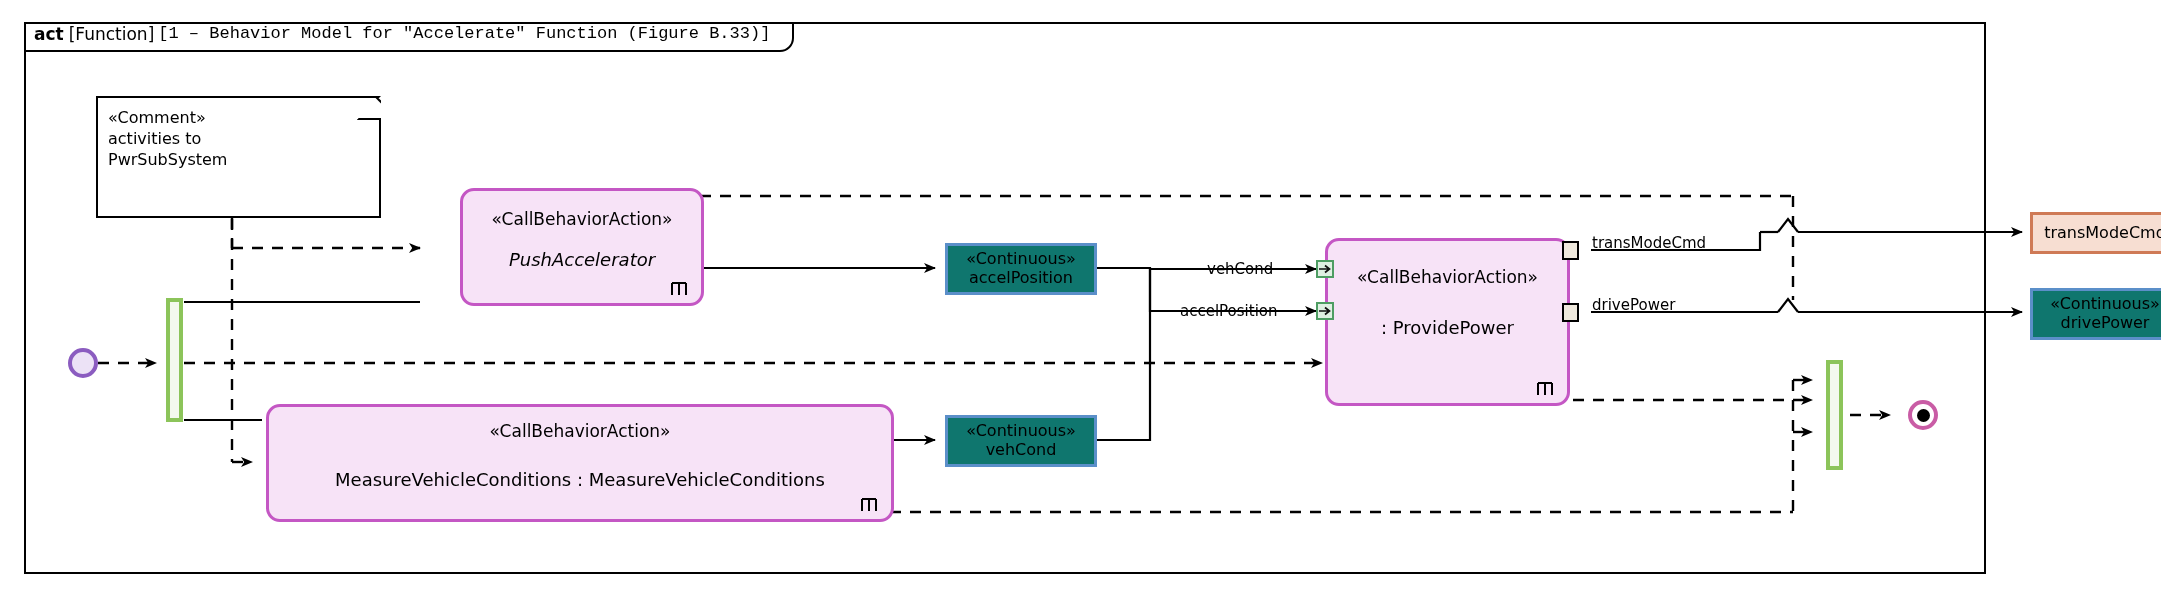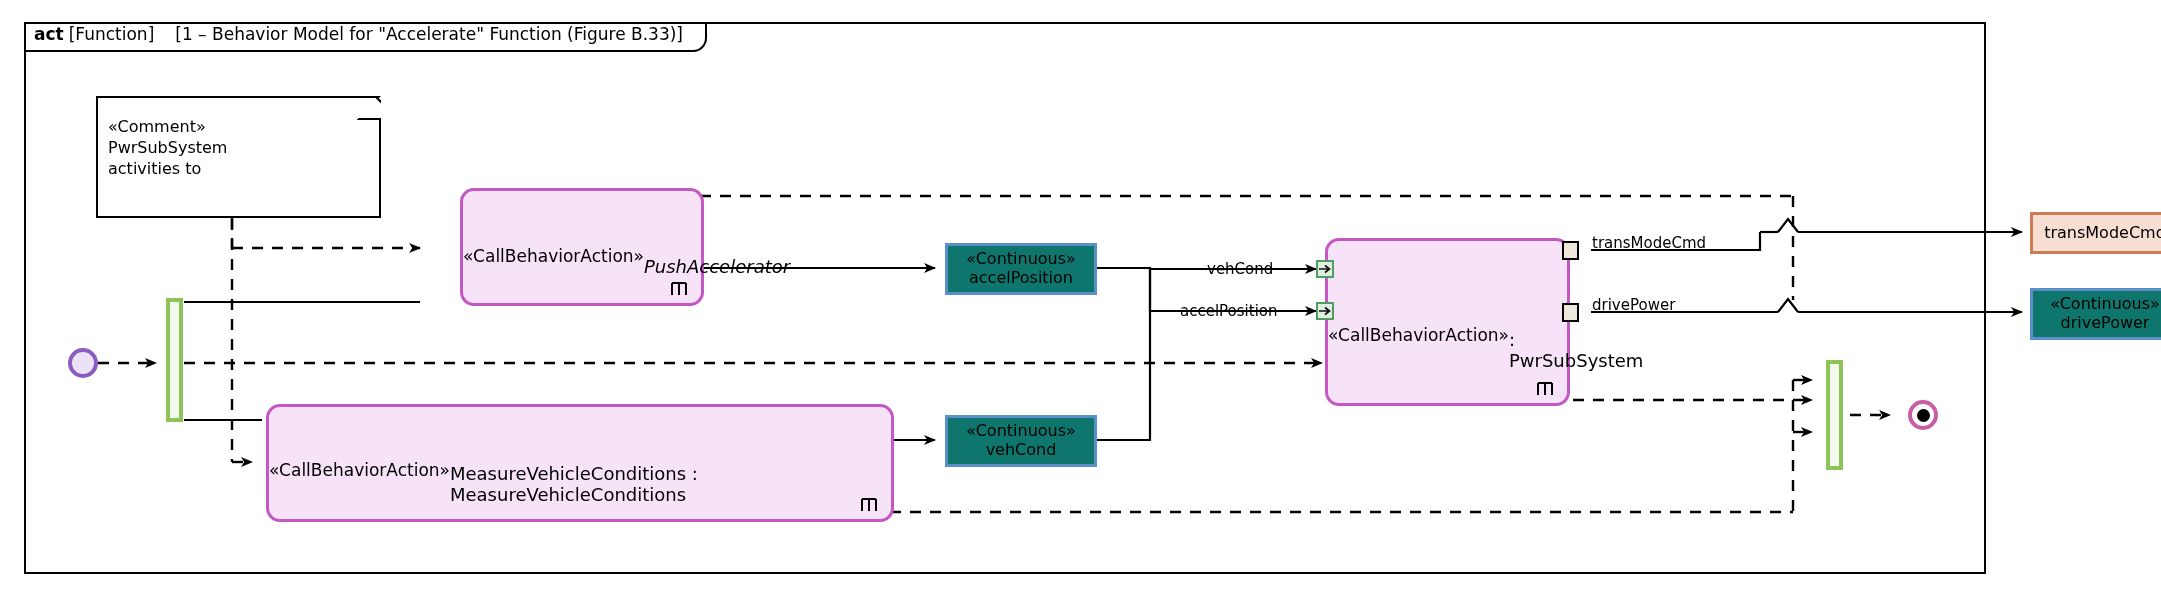--- a/index.html
+++ b/index.html
@@ -12,47 +12,47 @@
     border:2px solid #000;background:#fff;box-sizing:border-box;
   }
   .frame-tab{
     position:absolute;left:24px;top:22px;height:30px;
     border:2px solid #000;background:#fff;box-sizing:border-box;
     padding:0 22px 0 8px;display:flex;
     border-bottom-right-radius:14px;white-space:nowrap;z-index:6;
   }
   .frame-tab .kw{font-weight:bold;font-size:17px;color:#000;}
   .frame-tab .ttl{font-size:17px;color:#000;margin-left:5px;}
-  .frame-tab .ttl2{font-size:17px;color:#000;margin-left:21px;}
+  .frame-tab .ttl2{font-size:17px;color:#000;margin-left:4px;font-family:Liberation Mono, monospace;}
 
   
   .note{
     position:absolute;background:#fff;border:2px solid #000;box-sizing:border-box;
-    padding:19px 10px 6px 10px;font-size:16px;line-height:1.30;color:#000;
+    padding:10px 10px 6px 10px;font-size:16px;line-height:1.30;color:#000;
   }
   .note .fold{
     position:absolute;right:-2px;top:-2px;width:22px;height:22px;
     background:#fff;border-left:2px solid #000;border-bottom:2px solid #000;
     transform-origin:top right;
     clip-path:polygon(100% 0,100% 100%,0 100%);
   }
   .note .foldline{
     position:absolute;right:-2px;top:-2px;width:24px;height:24px;
     overflow:hidden;pointer-events:none;
   }
   .note .foldline:after{
     content:"";position:absolute;right:-6px;top:-6px;width:34px;height:2px;
     background:#000;transform:rotate(45deg);transform-origin:center;
   }
 
   
   .action{
     position:absolute;box-sizing:border-box;
     background:#f7e3f7;border:3px solid #c457c4;border-radius:14px;
-    display:flex;align-items:center;
+    display:flex;flex-direction:column;align-items:center;
     color:#000;
   }
   .action .stereo{font-size:17px;}
   .action .nm{font-size:18px;}
   .rake{position:absolute;right:12px;bottom:6px;width:20px;height:16px;}
 
   
   .objnode{
     position:absolute;box-sizing:border-box;
     background:#0f766e;border:3px solid #5b8fc9;
@@ -161,22 +161,22 @@
     <path class="dash" d="M1850,415 L1890,415" marker-end="url(#arrow)"></path>
 
     <path class="dash" d="M1793,380 L1812,380" marker-end="url(#arrow)"></path>
     <path class="dash" d="M1793,432 L1812,432" marker-end="url(#arrow)"></path>
   </svg>
 
   <div class="note" style="left:96px;top:96px;width:285px;height:122px;">
     <div class="fold"></div>
     <div class="foldline"></div>
     <div>«Comment»</div>
+    <div>activities to</div>
     <div>PwrSubSystem</div>
-    <div>activities to</div>
   </div>
 
   <div class="initial" style="left:68px;top:348px;"></div>
 
   <div class="fork" style="left:166px;top:298px;width:17px;height:124px;"></div>
 
   <div class="fork" style="left:1826px;top:360px;width:17px;height:110px;"></div>
 
   <div class="final" style="left:1908px;top:400px;">
       <i></i>
@@ -193,21 +193,21 @@
   <div class="action" style="left:266px;top:404px;width:628px;height:118px;padding-top:14px;">
     <div class="stereo">«CallBehaviorAction»</div>
     <div class="nm" style="margin-top:28px;">MeasureVehicleConditions : MeasureVehicleConditions</div>
     <svg class="rake" viewBox="0 0 20 16">
       <path d="M3,2 L17,2 M10,2 L10,14 M3,2 L3,14 M17,2 L17,14" stroke="#000" stroke-width="2" fill="none"></path>
     </svg>
   </div>
 
   <div class="action" style="left:1325px;top:238px;width:245px;height:168px;padding-top:26px;">
     <div class="stereo">«CallBehaviorAction»</div>
-    <div class="nm" style="margin-top:30px;">: PwrSubSystem</div>
+    <div class="nm" style="margin-top:30px;">: ProvidePower</div>
     <svg class="rake" viewBox="0 0 20 16">
       <path d="M3,2 L17,2 M10,2 L10,14 M3,2 L3,14 M17,2 L17,14" stroke="#000" stroke-width="2" fill="none"></path>
     </svg>
   </div>
 
   <div class="inpin" style="left:1316px;top:260px;">
     <svg width="14" height="12" viewBox="0 0 14 12">
       <path d="M1,6 L11,6 M7,2.5 L11.5,6 L7,9.5" stroke="#111" stroke-width="1.7" fill="none"></path>
     </svg>
   </div>

